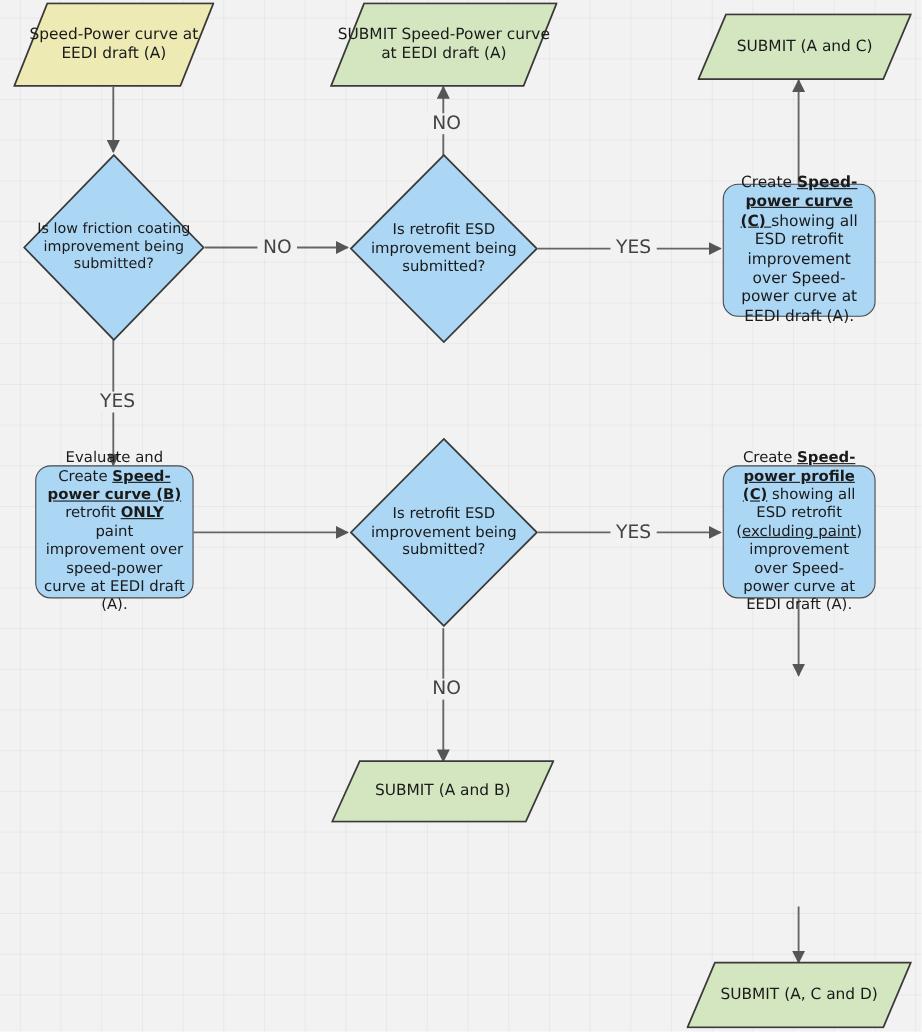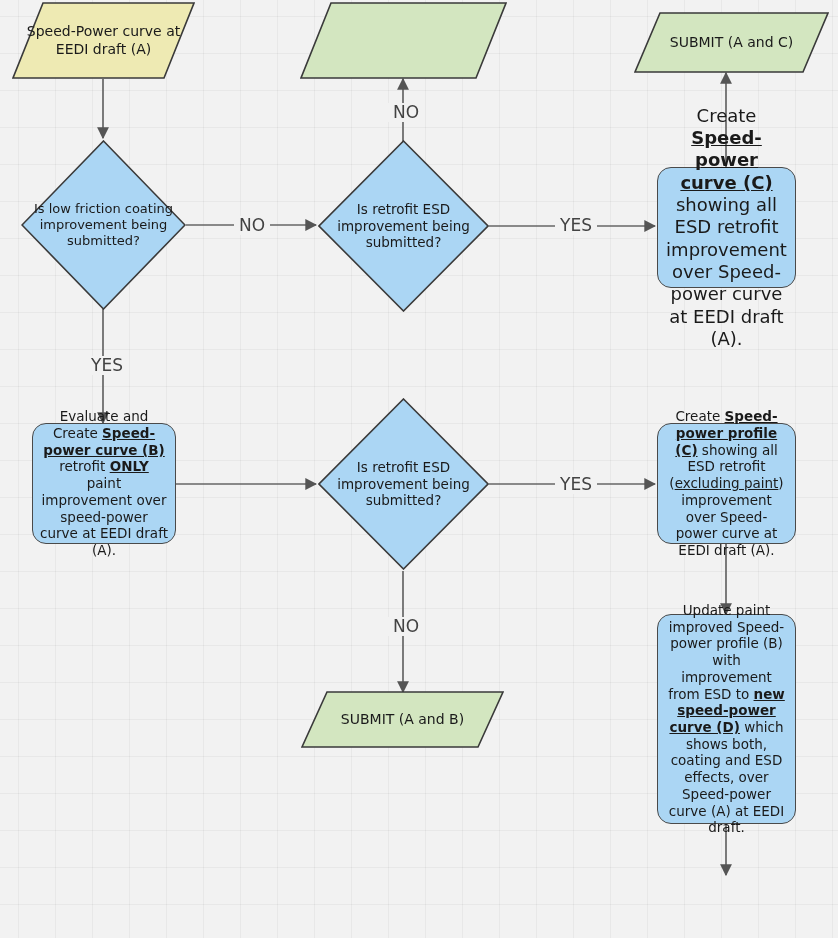--- a/index.html
+++ b/index.html
@@ -134,37 +134,38 @@
     <svg class="shape" viewBox="0 0 165 170" preserveAspectRatio="none">
       <polygon points="82.5,1 164,85 82.5,169 1,85" fill="#abd6f4" stroke="#3a3a3a" stroke-width="1.6"></polygon>
     </svg>
     <span class="txt">Is low friction coating improvement being submitted?</span>
   </div>
 
   <div class="node para" style="left:300px; top:2px; width:207px; height:77px; font-size:14px;">
     <svg class="shape" viewBox="0 0 207 77" preserveAspectRatio="none">
       <polygon points="31,1 206,1 176,76 1,76" fill="#d3e6c0" stroke="#3a3a3a" stroke-width="1.6"></polygon>
     </svg>
+    <span class="txt">SUBMIT Speed-Power curve at EEDI draft (A)</span>
   </div>
 
   <div class="node diamond" style="left:318px; top:140px; width:171px; height:172px; font-size:13.5px;">
     <svg class="shape" viewBox="0 0 171 172" preserveAspectRatio="none">
       <polygon points="85.5,1 170,86 85.5,171 1,86" fill="#abd6f4" stroke="#3a3a3a" stroke-width="1.6"></polygon>
     </svg>
     <span class="txt">Is retrofit ESD improvement being submitted?</span>
   </div>
 
   <div class="node para" style="left:634px; top:12px; width:195px; height:61px; font-size:14px;justify-content:flex-end;">
     <svg class="shape" viewBox="0 0 195 61" preserveAspectRatio="none">
       <polygon points="26,1 194,1 169,60 1,60" fill="#d3e6c0" stroke="#3a3a3a" stroke-width="1.6"></polygon>
     </svg>
     <span class="txt">SUBMIT (A and C)</span>
   </div>
 
-  <div class="node rbox" style="left:657px; top:167px; width:139px; height:121px; font-size:18px;">
+  <div class="node rbox" style="left:657px; top:167px; width:139px; height:121px; font-size:14px;">
     <span class="txt"><span>Create </span><u class="b">Speed-power curve (C) </u><span>showing all ESD retrofit improvement over Speed-power curve at EEDI draft (A).</span></span>
   </div>
 
   <div class="node rbox" style="left:32px; top:423px; width:144px; height:121px; font-size:13.5px;">
     <span class="txt"><span>Evaluate and Create </span><u class="b">Speed-power curve (B)</u><span> retrofit </span><u class="b">ONLY</u><span> paint improvement over speed-power curve at EEDI draft (A).</span></span>
   </div>
 
   <div class="node diamond" style="left:318px; top:398px; width:171px; height:172px; font-size:13.5px;">
     <svg class="shape" viewBox="0 0 171 172" preserveAspectRatio="none">
       <polygon points="85.5,1 170,86 85.5,171 1,86" fill="#abd6f4" stroke="#3a3a3a" stroke-width="1.6"></polygon>
@@ -176,24 +177,27 @@
     <svg class="shape" viewBox="0 0 203 57" preserveAspectRatio="none">
       <polygon points="26,1 202,1 177,56 1,56" fill="#d3e6c0" stroke="#3a3a3a" stroke-width="1.6"></polygon>
     </svg>
     <span class="txt">SUBMIT (A and B)</span>
   </div>
 
   <div class="node rbox" style="left:657px; top:423px; width:139px; height:121px; font-size:13.5px;">
     <span class="txt"><span>Create </span><u class="b">Speed-power profile (C)</u><span> showing all ESD retrofit (</span><u class="p">excluding paint</u><span>) improvement over Speed-power curve at EEDI draft (A).</span></span>
   </div>
 
-  <div class="node rbox" style="left:657px; top:614px; width:139px; height:210px; font-size:13.5px;">
-    <span class="txt"><span>Update paint improved Speed-power profile (B) with improvement from ESD to </span><u class="b">new speed-power curve (D)</u><span> which shows both, coating and ESD effects, over Speed-power curve (A) at EEDI draft.</span></span>
-  </div>
-
+
+  <div class="node para" style="left:624px; top:874px; width:205px; height:61px; font-size:14px;">
+    <svg class="shape" viewBox="0 0 205 61" preserveAspectRatio="none">
+      <polygon points="26,1 204,1 179,60 1,60" fill="#d3e6c0" stroke="#3a3a3a" stroke-width="1.6"></polygon>
+    </svg>
+    <span class="txt">SUBMIT (A, C and D)</span>
+  </div>
 
   <span class="lbl" style="left:234px; top:216px;">NO</span>
 
   <span class="lbl" style="left:86px; top:356px;">YES</span>
 
   <span class="lbl" style="left:388px; top:103px;">NO</span>
 
   <span class="lbl" style="left:555px; top:216px;">YES</span>
 
   <span class="lbl" style="left:555px; top:475px;">YES</span>

